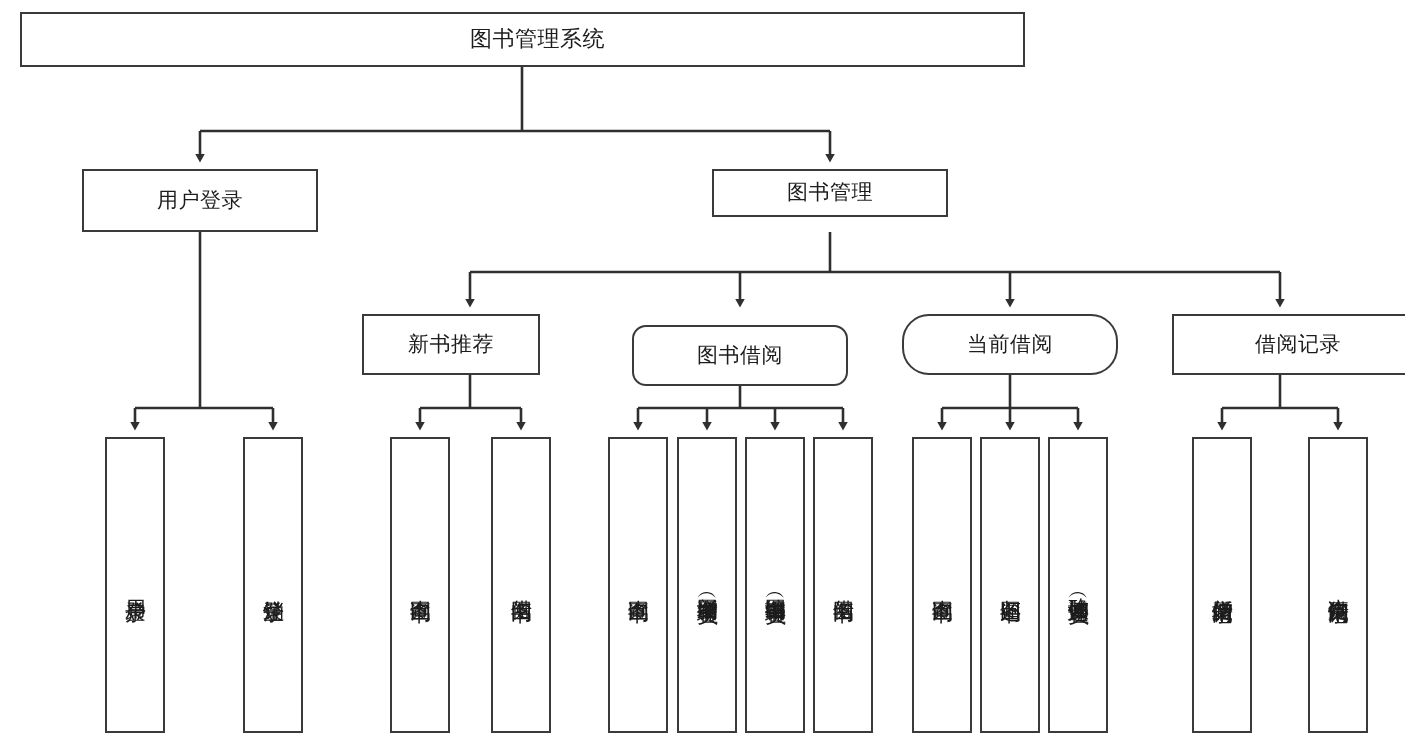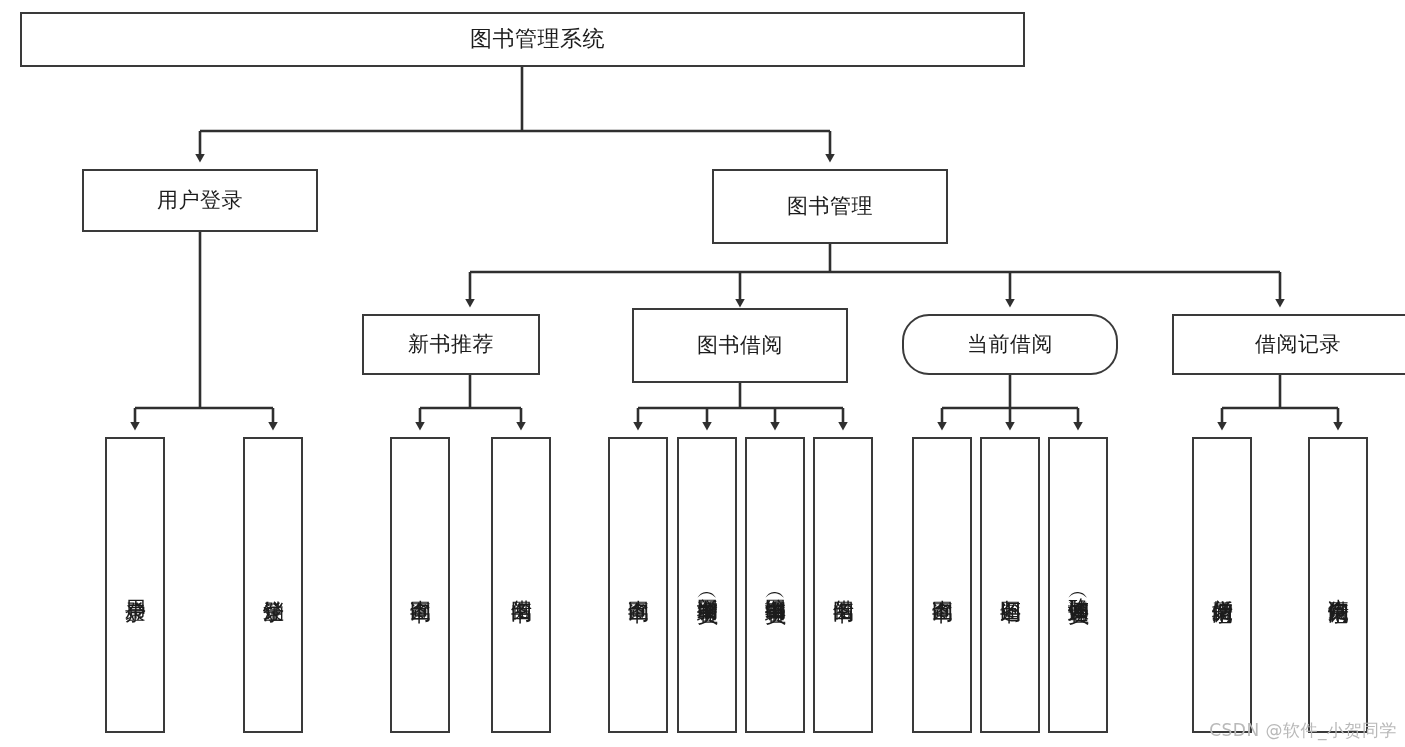--- a/index.html
+++ b/index.html
@@ -114,24 +114,24 @@
       <path d="M1280,375 L1280,408"></path>
       <path d="M1222,408 L1338,408"></path>
       <path d="M1222,408 L1222,422" marker-end="url(#arrow)"></path>
       <path d="M1338,408 L1338,422" marker-end="url(#arrow)"></path>
     </g>
   </svg>
 
   <div class="node horizontal root" style="left:20px; top:12px; width:1005px; height:55px;padding-left:30px;">图书管理系统</div>
 
   <div class="node horizontal" style="left:82px; top:169px; width:236px; height:63px;">用户登录</div>
-  <div class="node horizontal" style="left:712px; top:169px; width:236px; height:75px;">图书管理</div>
+  <div class="node horizontal" style="left:712px; top:169px; width:236px; height:48px;">图书管理</div>
 
   <div class="node horizontal" style="left:362px; top:314px; width:178px; height:61px;">新书推荐</div>
-  <div class="node horizontal" style="left:632px; top:308px; width:216px; height:75px;">图书借阅</div>
+  <div class="node horizontal" style="left:632px; top:325px; width:216px; height:61px;border-radius:14px;">图书借阅</div>
   <div class="node horizontal" style="left:902px; top:314px; width:216px; height:61px;border-radius:27px;">当前借阅</div>
   <div class="node horizontal" style="left:1172px; top:314px; width:252px; height:61px;">借阅记录</div>
 
   <div class="node vertical" style="left:105px; top:437px; width:60px; height:296px;">用户登录</div>
   <div class="node vertical" style="left:243px; top:437px; width:60px; height:296px;">注销登录</div>
 
   <div class="node vertical" style="left:390px; top:437px; width:60px; height:296px;">查询图书</div>
   <div class="node vertical" style="left:491px; top:437px; width:60px; height:296px;">借阅图书</div>
 
   <div class="node vertical" style="left:608px; top:437px; width:60px; height:296px;">查询图书</div>
@@ -139,15 +139,14 @@
   <div class="node vertical" style="left:745px; top:437px; width:60px; height:296px;">编辑图书（管理员）</div>
   <div class="node vertical" style="left:813px; top:437px; width:60px; height:296px;">借阅图书</div>
 
   <div class="node vertical" style="left:912px; top:437px; width:60px; height:296px;">查询图书</div>
   <div class="node vertical" style="left:980px; top:437px; width:60px; height:296px;">归还图书</div>
   <div class="node vertical" style="left:1048px; top:437px; width:60px; height:296px;">确认归还（管理员）</div>
 
   <div class="node vertical" style="left:1192px; top:437px; width:60px; height:296px;">新增借阅记录</div>
   <div class="node vertical" style="left:1308px; top:437px; width:60px; height:296px;">查询借阅记录</div>
 
-  <div id="watermark">CSDN @软件_小贺同学</div>
 
 </div>
 
 </body></html>

